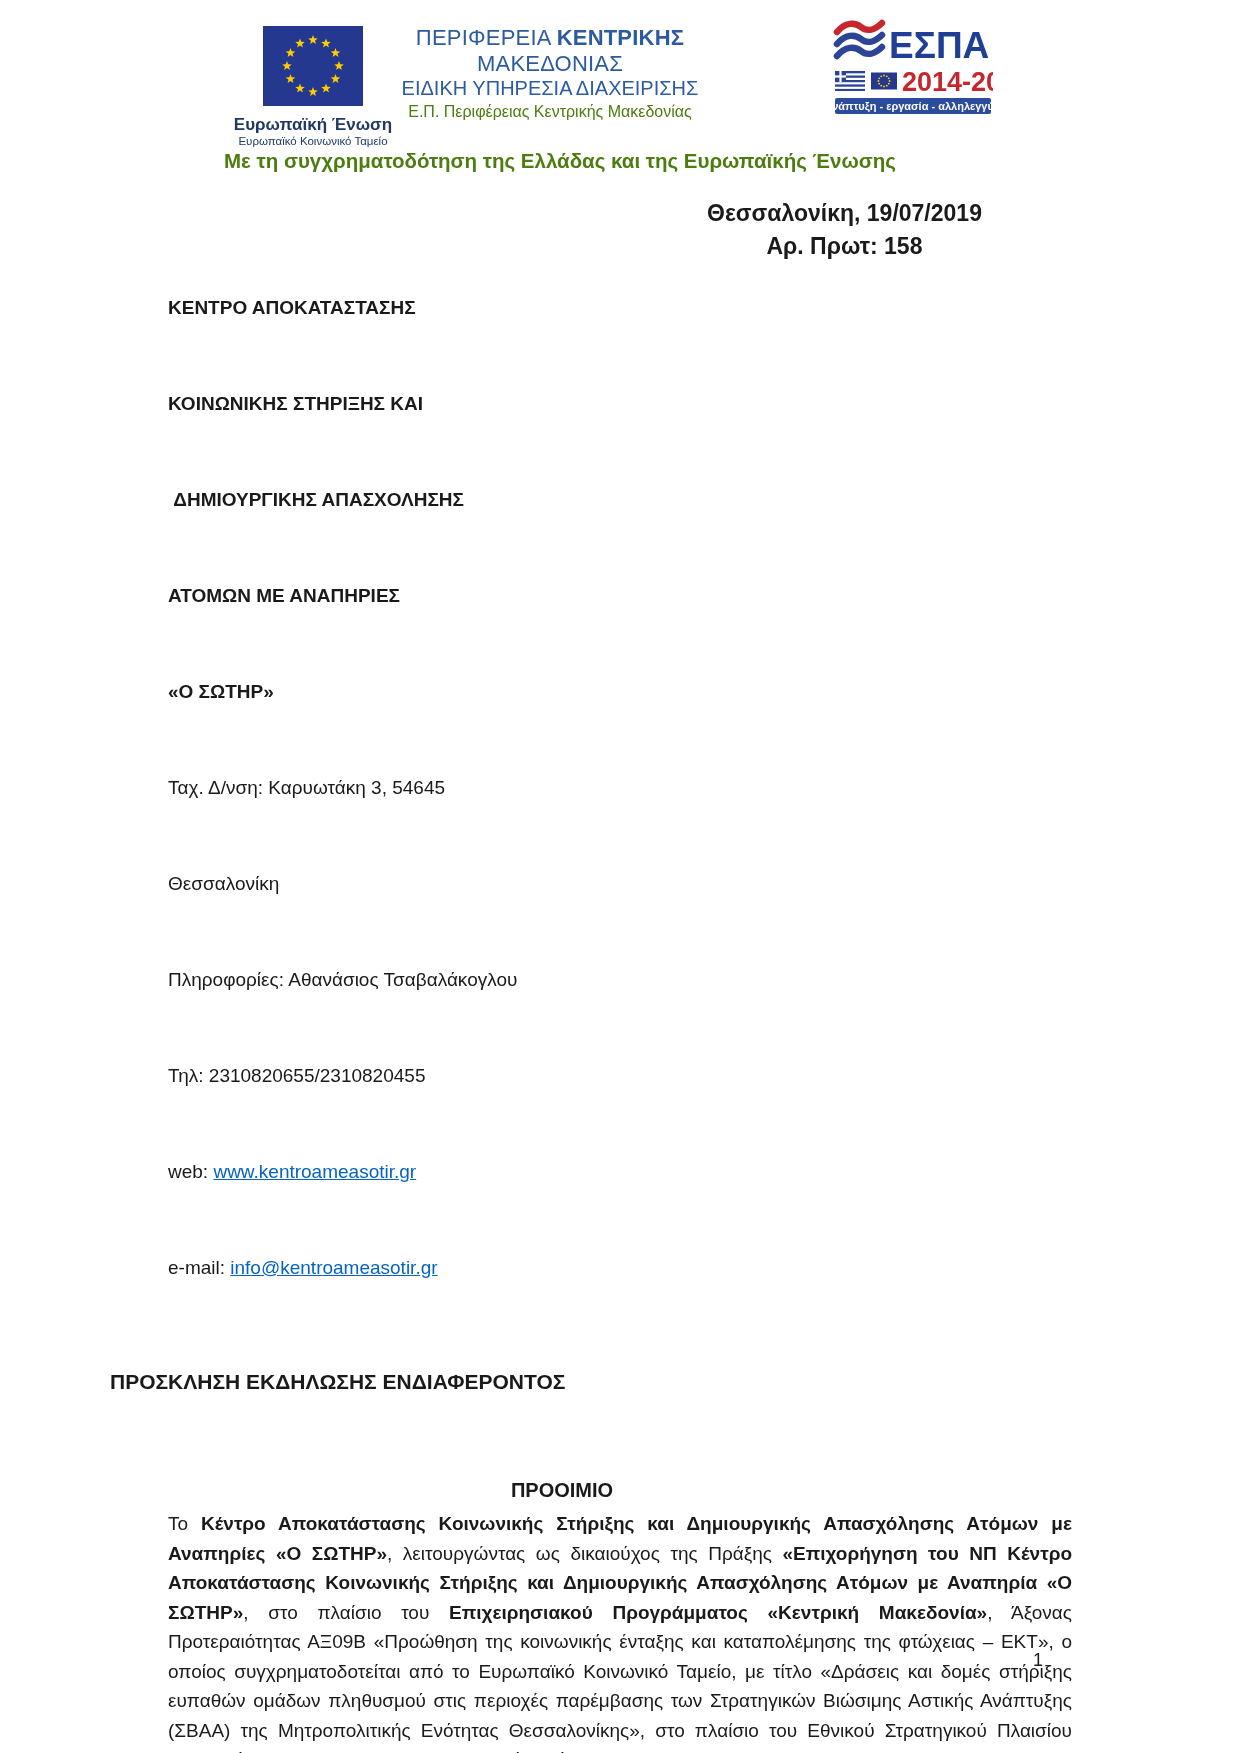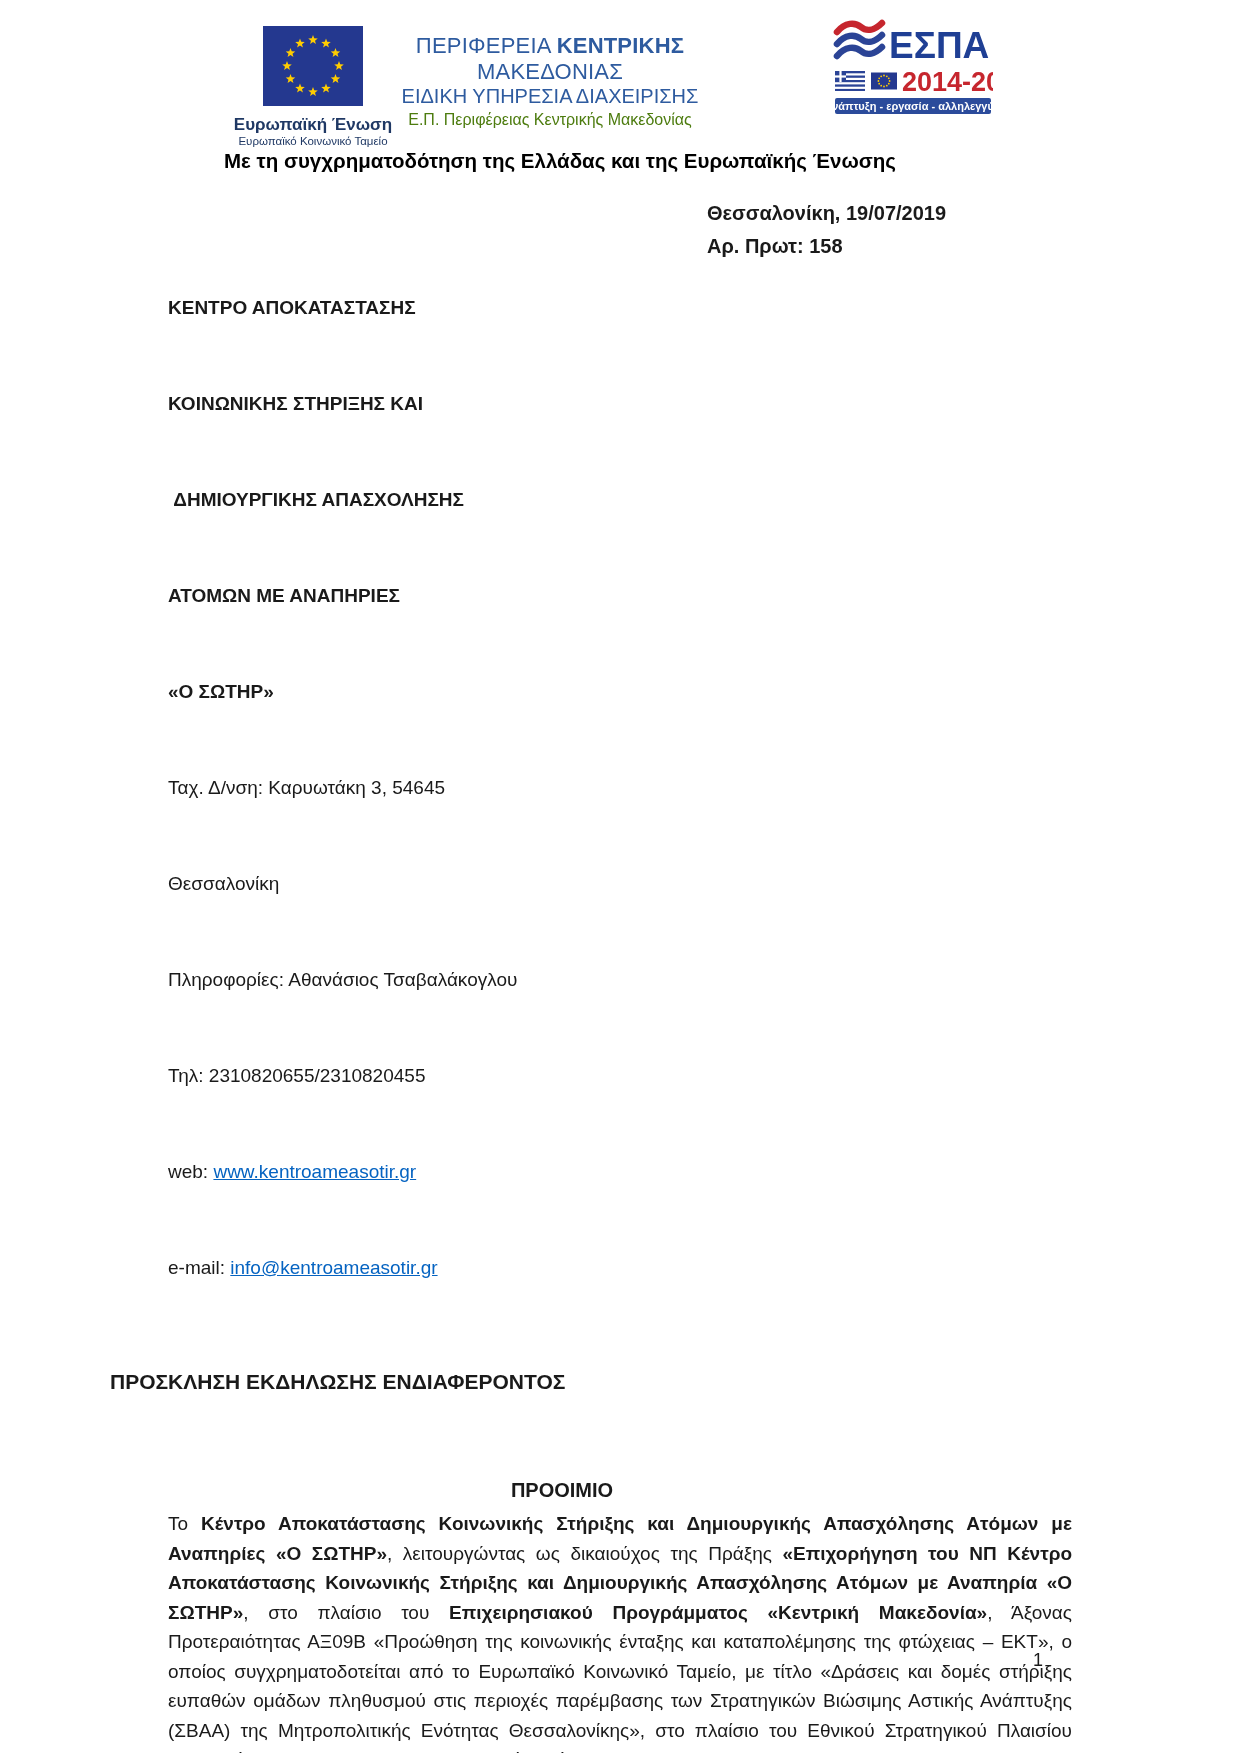--- a/index.html
+++ b/index.html
@@ -10,34 +10,34 @@
     background:#ffffff;
     font-family:"Liberation Sans","DejaVu Sans",sans-serif;
     color:#1a1a1a;
     overflow:hidden;
   }
   
   .eu-block{position:absolute;left:228px;top:26px;width:170px;text-align:center;}
   .eu-flag{width:100px;height:80px;margin:0 auto;display:block;}
   .eu-caption-1{margin-top:9px;font-size:17px;font-weight:bold;color:#1f3864;}
   .eu-caption-2{font-size:11.5px;color:#1f3864;}
-  .region-block{position:absolute;left:340px;top:33px;width:420px;text-align:center;color:#2e5b9f;}
+  .region-block{position:absolute;left:340px;top:25px;width:420px;text-align:center;color:#2e5b9f;}
   .region-l1{font-size:22px;letter-spacing:.2px;}
   .region-l1 .b{font-weight:bold;}
   .region-l2{font-size:20px;}
   .region-l3{font-size:16px;color:#4d7c0f;margin-top:3px;}
   .espa-block{position:absolute;left:833px;top:16px;width:160px;}
   
   .cofinance{
     position:absolute;left:60px;right:180px;top:149px;
-    text-align:center;font-size:20.5px;font-weight:bold;color:#000000;
+    text-align:center;font-size:20.5px;font-weight:bold;color:#4d7c0f;
   }
   
   .body-col{position:absolute;left:168px;top:197px;width:904px;}
-  .date-block{position:absolute;left:539px;top:0;font-weight:bold;font-size:20px;line-height:33px;}
+  .date-block{position:absolute;left:539px;top:0;font-weight:bold;font-size:23px;line-height:33px;text-align:center;}
   .org-block{margin-top:31px;font-size:19px;line-height:32px;white-space:pre-wrap;}
   .org-block .bold-line{font-weight:bold;}
   .org-block a{color:#0563c1;text-decoration:underline;text-align:right;}
   .doc-title{margin-top:22px;text-align:left;font-size:21px;font-weight:bold;transform:translateX(-58px);}
   .preamble-head{margin-top:85px;text-align:center;font-size:20px;font-weight:bold;transform:translateX(-58px);}
   .just-para{margin:0;font-size:19px;line-height:29.5px;text-align:justify;}
   .para1{margin-top:7px;}
   .para1 .b{font-weight:bold;}
   .page-num{position:absolute;left:1033px;top:1650px;font-size:18px;}
 </style>

